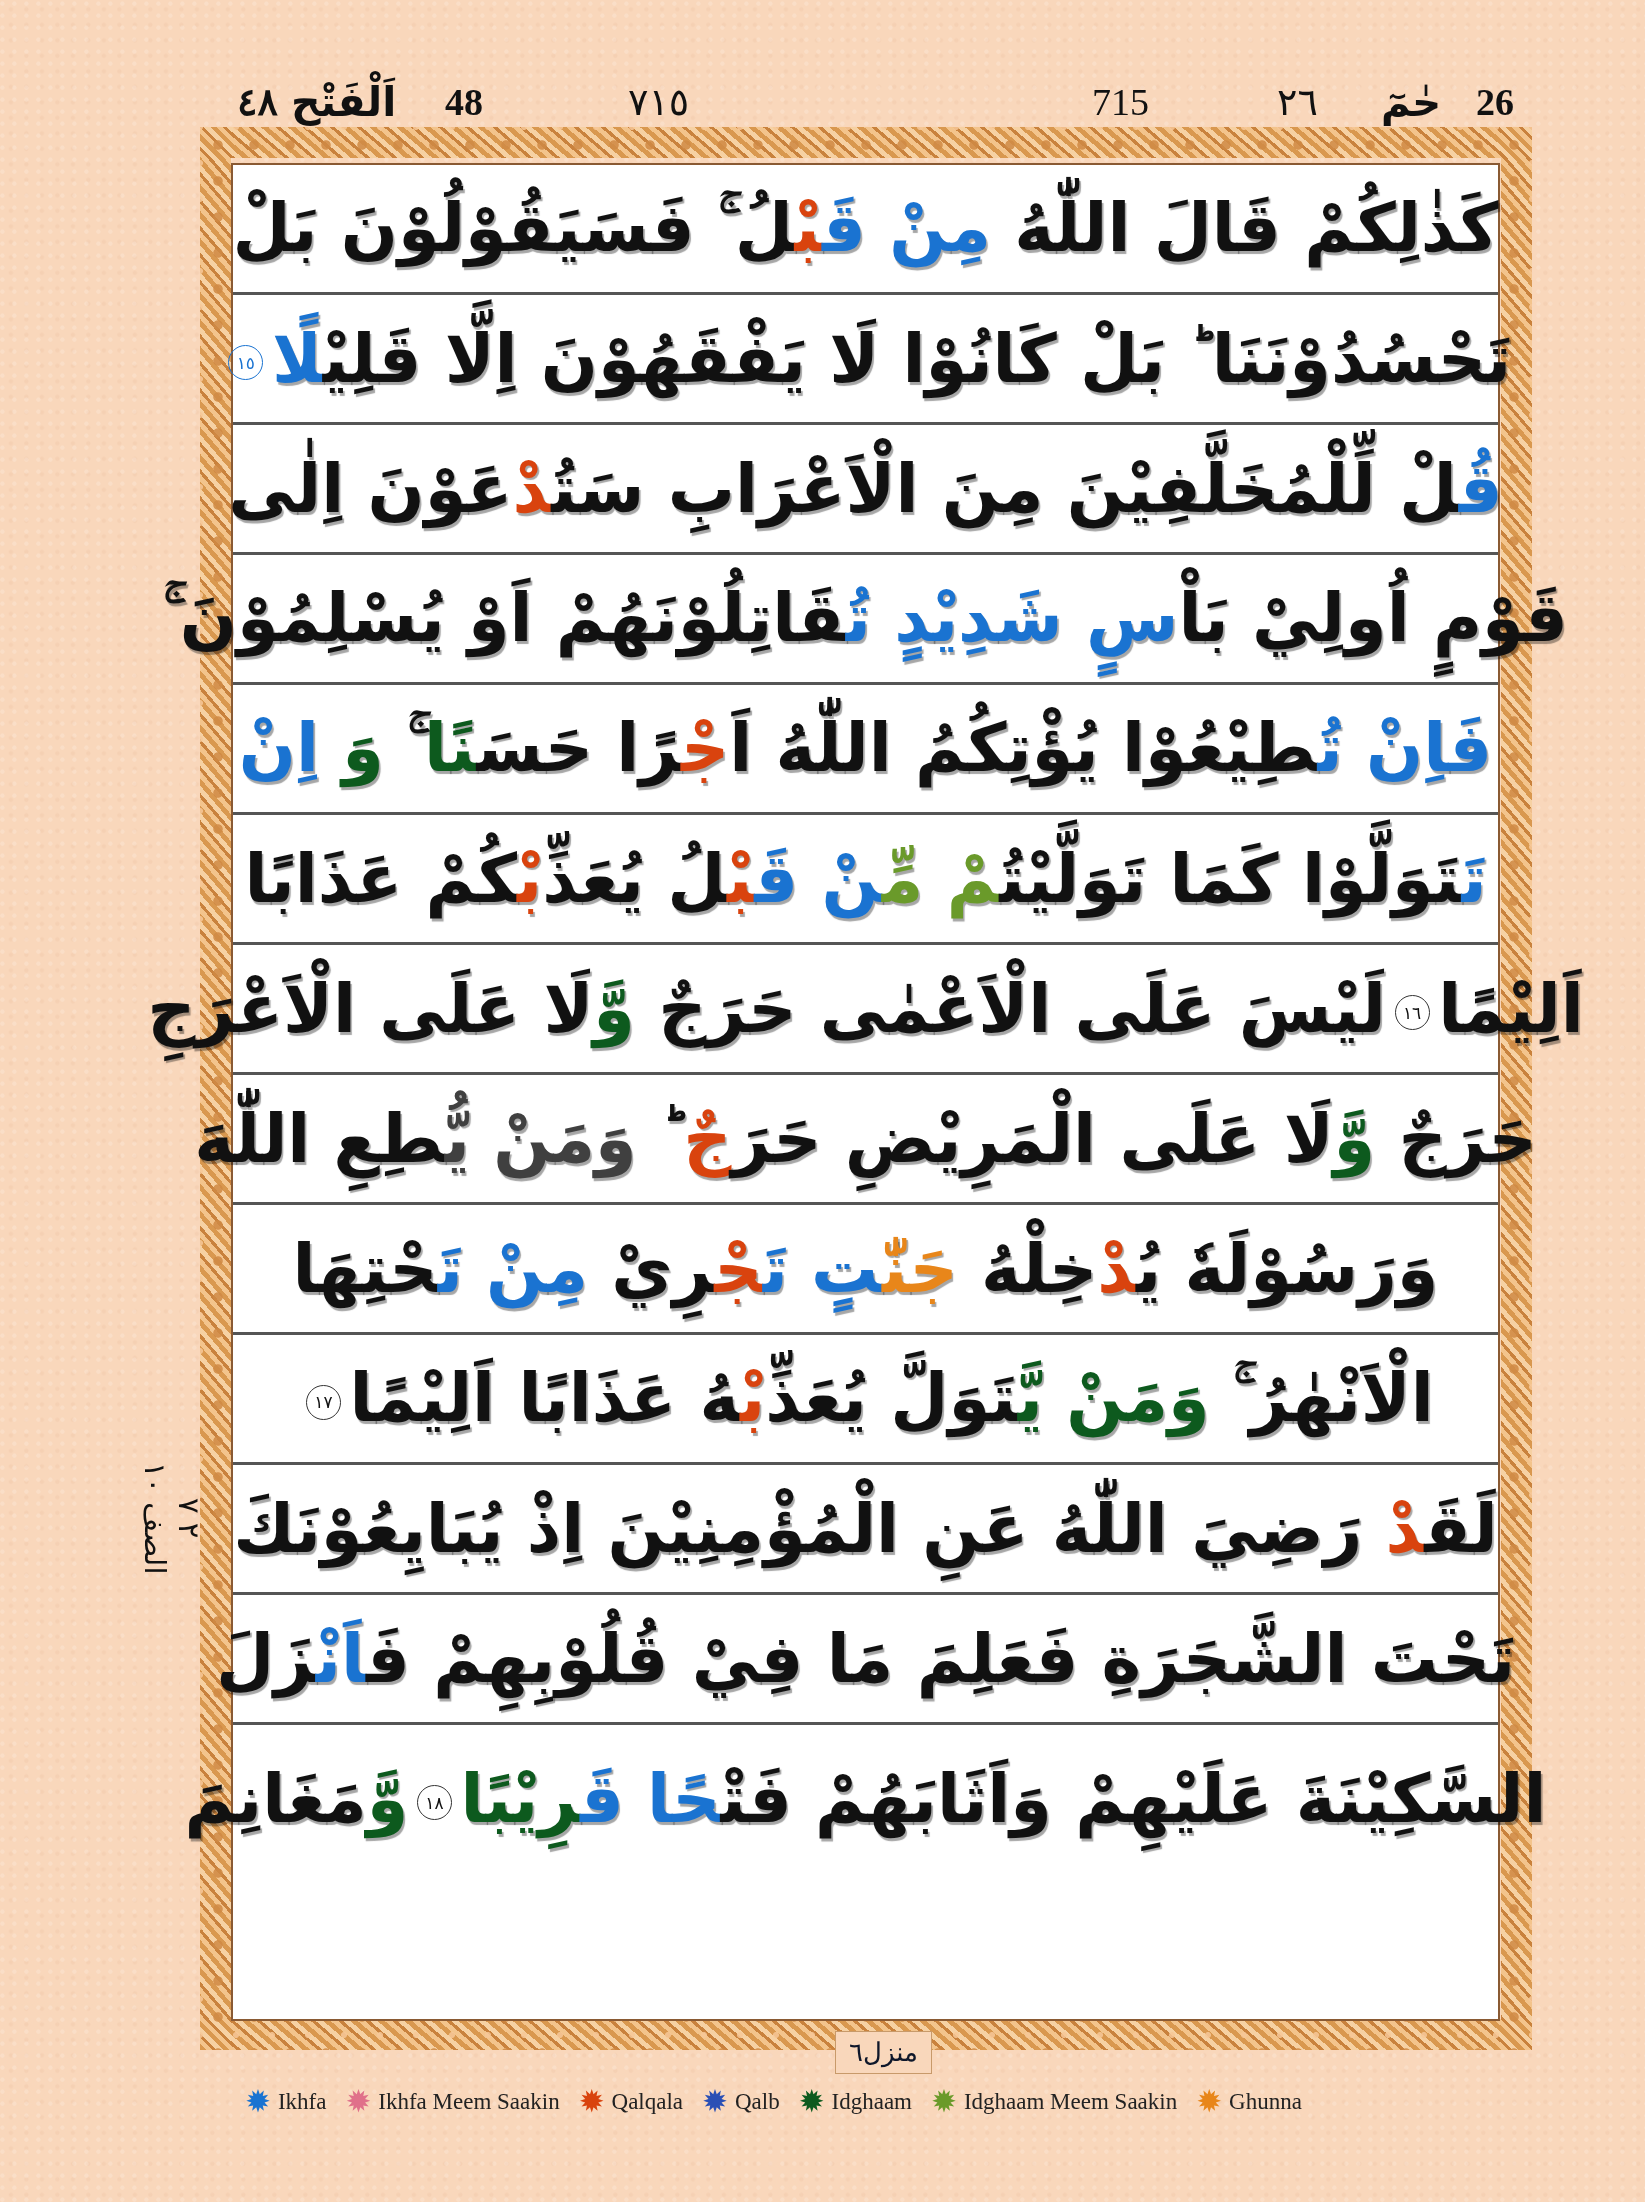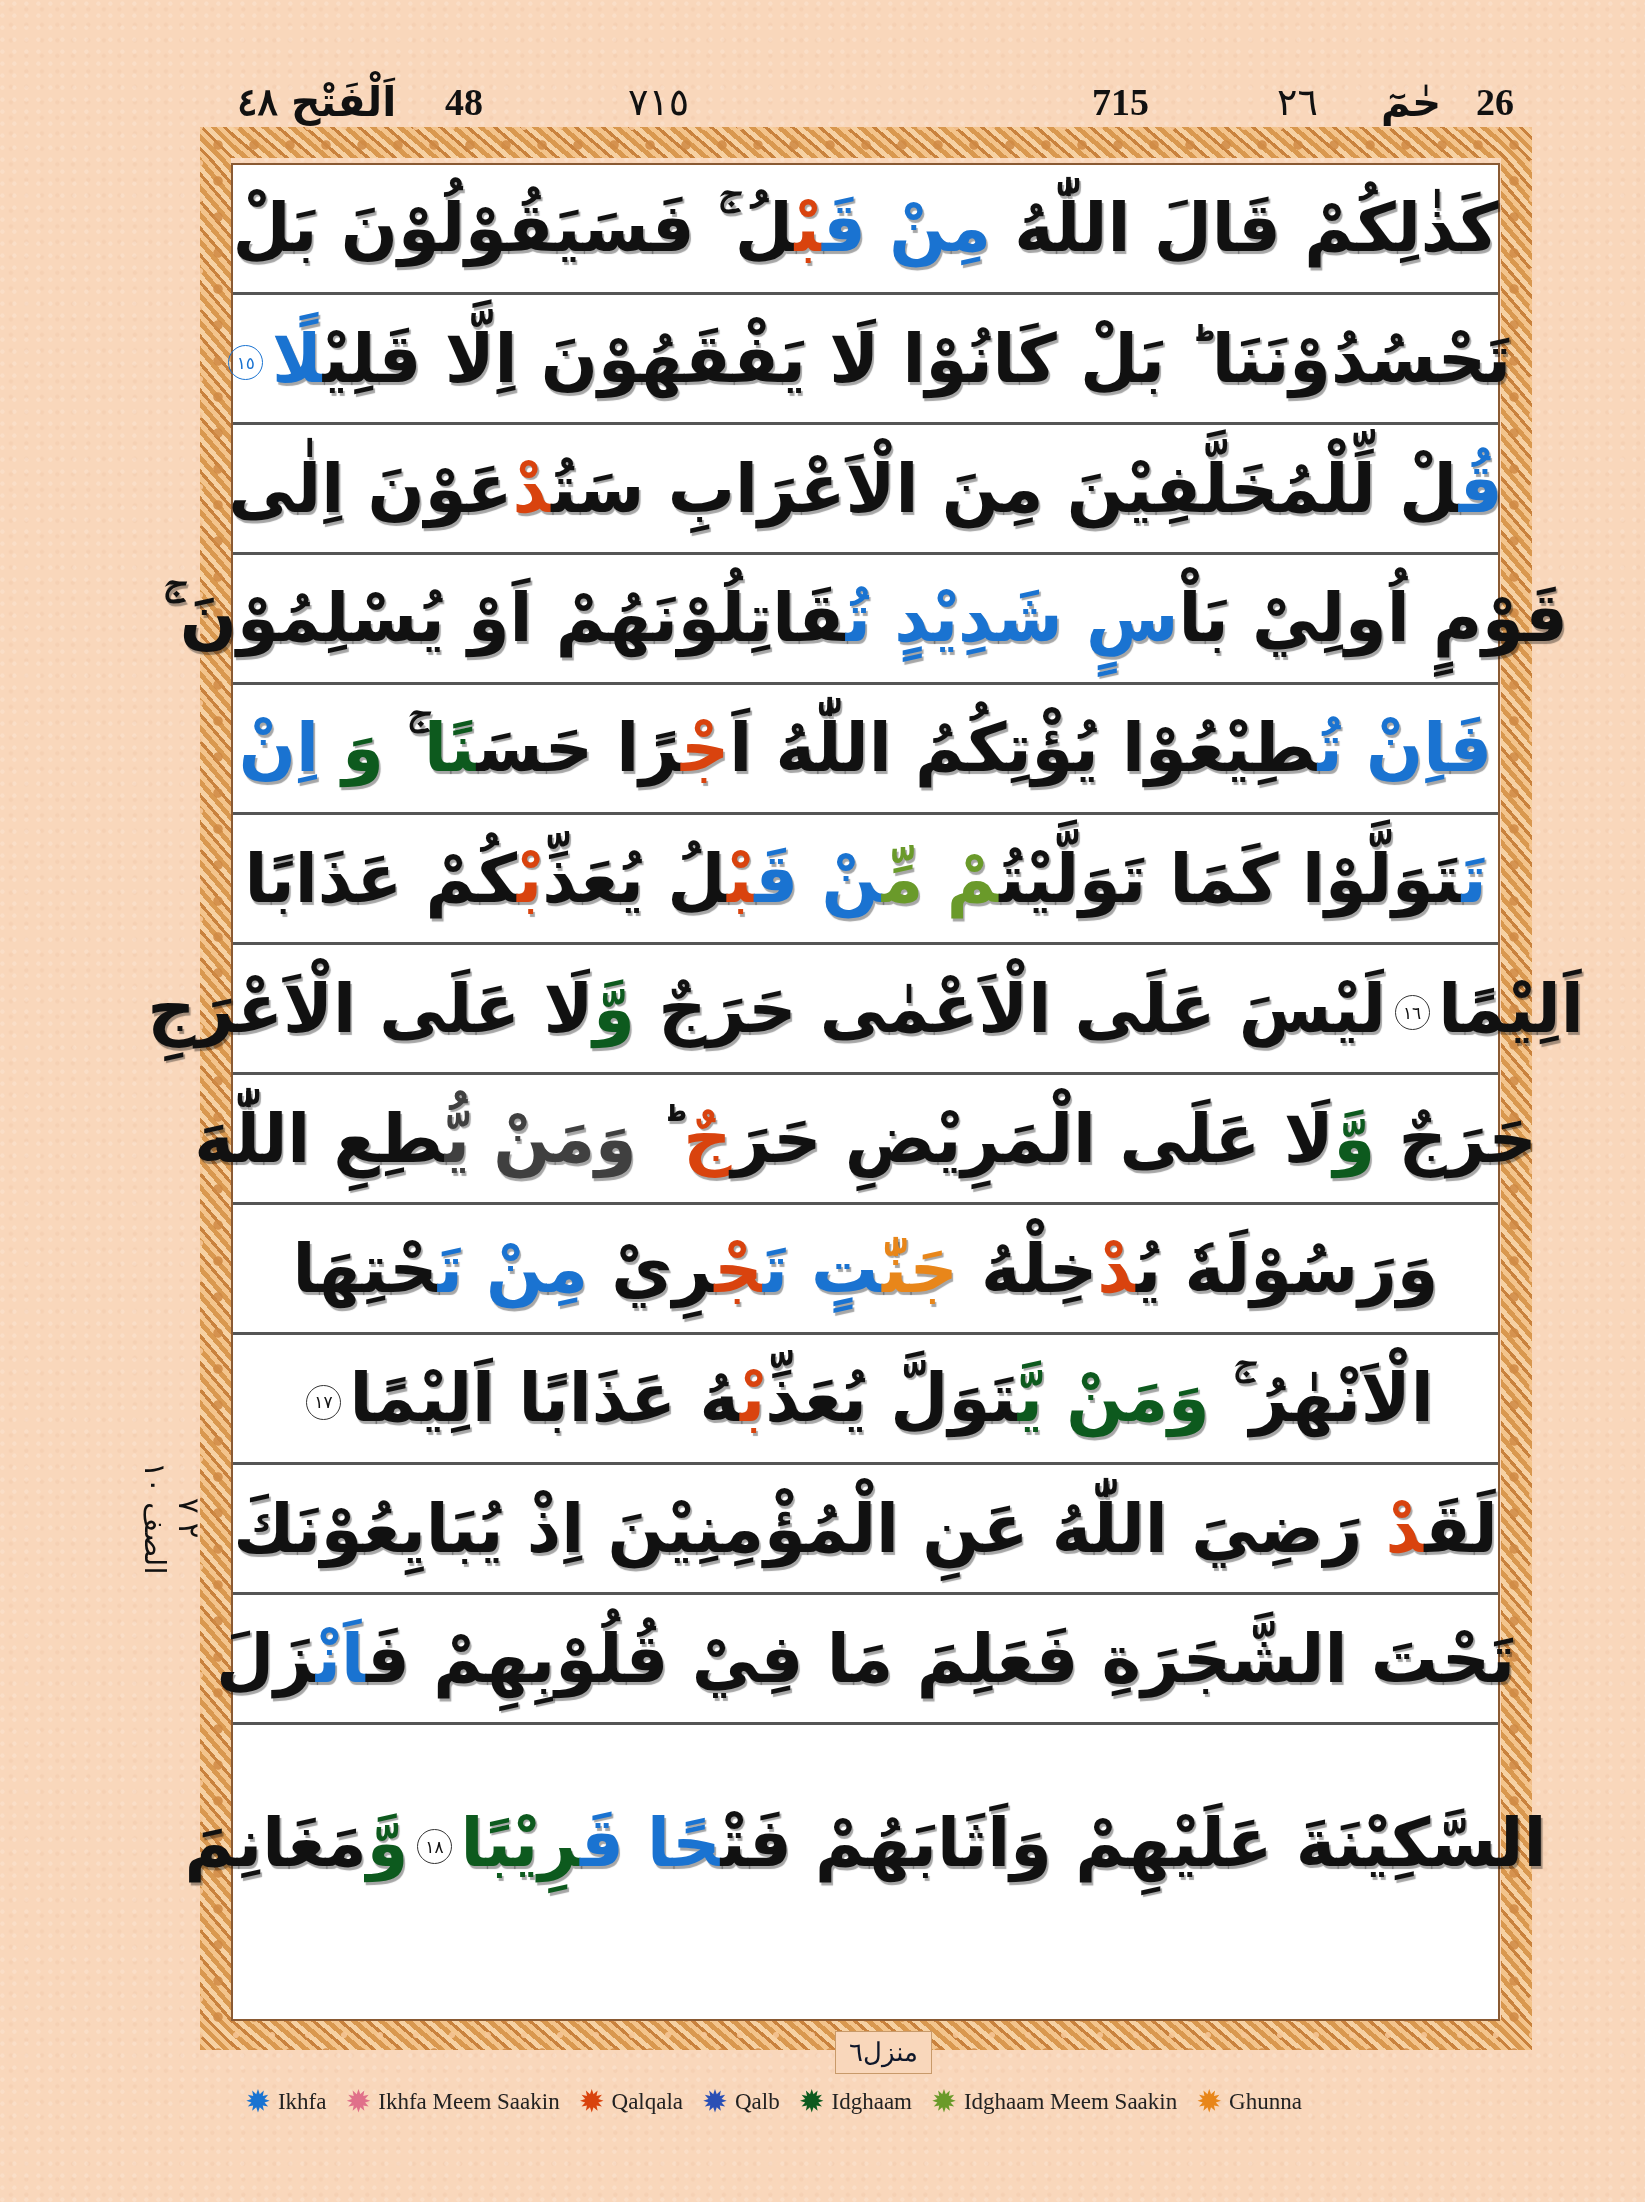--- a/index.html
+++ b/index.html
@@ -15,21 +15,21 @@
   
   .header {
     position: absolute; left: 232px; top: 76px; width: 1308px; height: 52px;
     font-family: "Liberation Serif", serif; font-weight: bold; color: #111;
   }
   .header span { position: absolute; top: 0; font-size: 38px; line-height: 52px; }
   .h-surah-ar-num { left: 5px; }
   .h-surah-name { left: 59px; font-size: 41px !important; font-family: "DejaVu Sans", sans-serif !important; }
   .h-surah-num { left: 213px; }
   .h-page-ar { left: 396px; font-weight: normal !important; }
-  .h-page { left: 860px; font-weight: bold; }
+  .h-page { left: 860px; font-weight: normal; }
   .h-juz-ar { left: 1045px; font-weight: normal !important; }
   .h-juz-name { left: 1149px; font-family: "DejaVu Sans", sans-serif !important; font-size: 40px !important; }
   .h-juz-num { left: 1244px; }
 
   
   .frame-outer {
     position: absolute; left: 200px; top: 127px; width: 1332px; height: 1923px;
     border: 31px solid transparent;
     border-image: repeating-linear-gradient(45deg, #d9984f 0 5.2px, #f3c48c 5.2px 10.3px, #c9823d 10.3px 13.8px, #f6d1a3 13.8px 19px) 36;
     box-sizing: border-box;
@@ -45,21 +45,21 @@
   }
   .text-panel {
     position: absolute; left: 231px; top: 163px; width: 1269px; height: 1858px;
     background: #ffffff; border: 2.6px solid #8a5a33; box-sizing: border-box;
   }
   .line {
     position: relative; height: 130px; border-bottom: 3.4px solid #555;
     box-sizing: border-box; display: flex; align-items: center; justify-content: center;
     direction: rtl; padding: 0 26px;
   }
-  .line:last-child { border-bottom: none; height: 147px; margin-top: 44px; }
+  .line:last-child { border-bottom: none; height: 147px; }
   .line-text {
     font-family: "DejaVu Sans", sans-serif; font-weight: bold;
     font-size: 67px; color: #111; white-space: nowrap; letter-spacing: 1.7px;
     text-shadow: 1.7px 2.6px 0.9px rgba(0,0,0,0.35);
   }
   .seg { }
   .ayah-marker {
     display: inline-flex; align-items: center; justify-content: center;
     width: 33px; height: 33px; border-radius: 50%;
     border: 1.7px solid #333; font-size: 17px; font-weight: normal;

